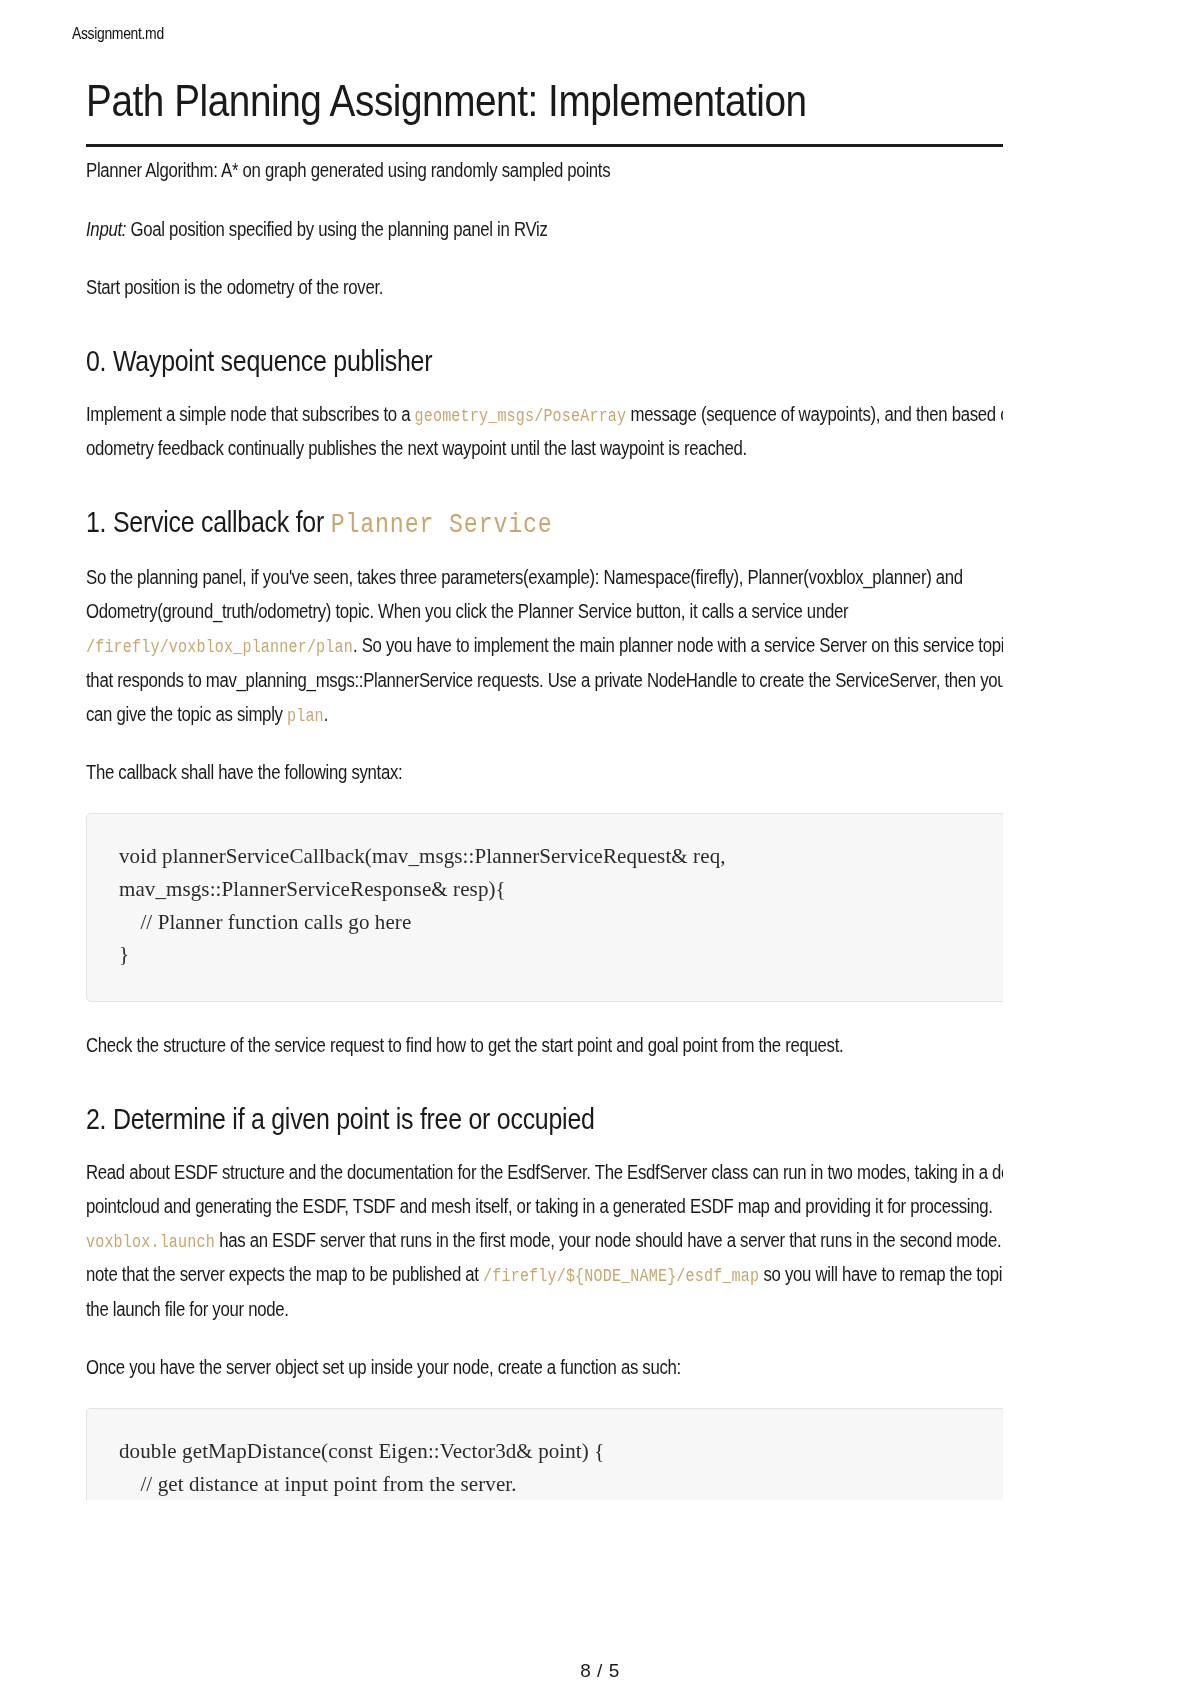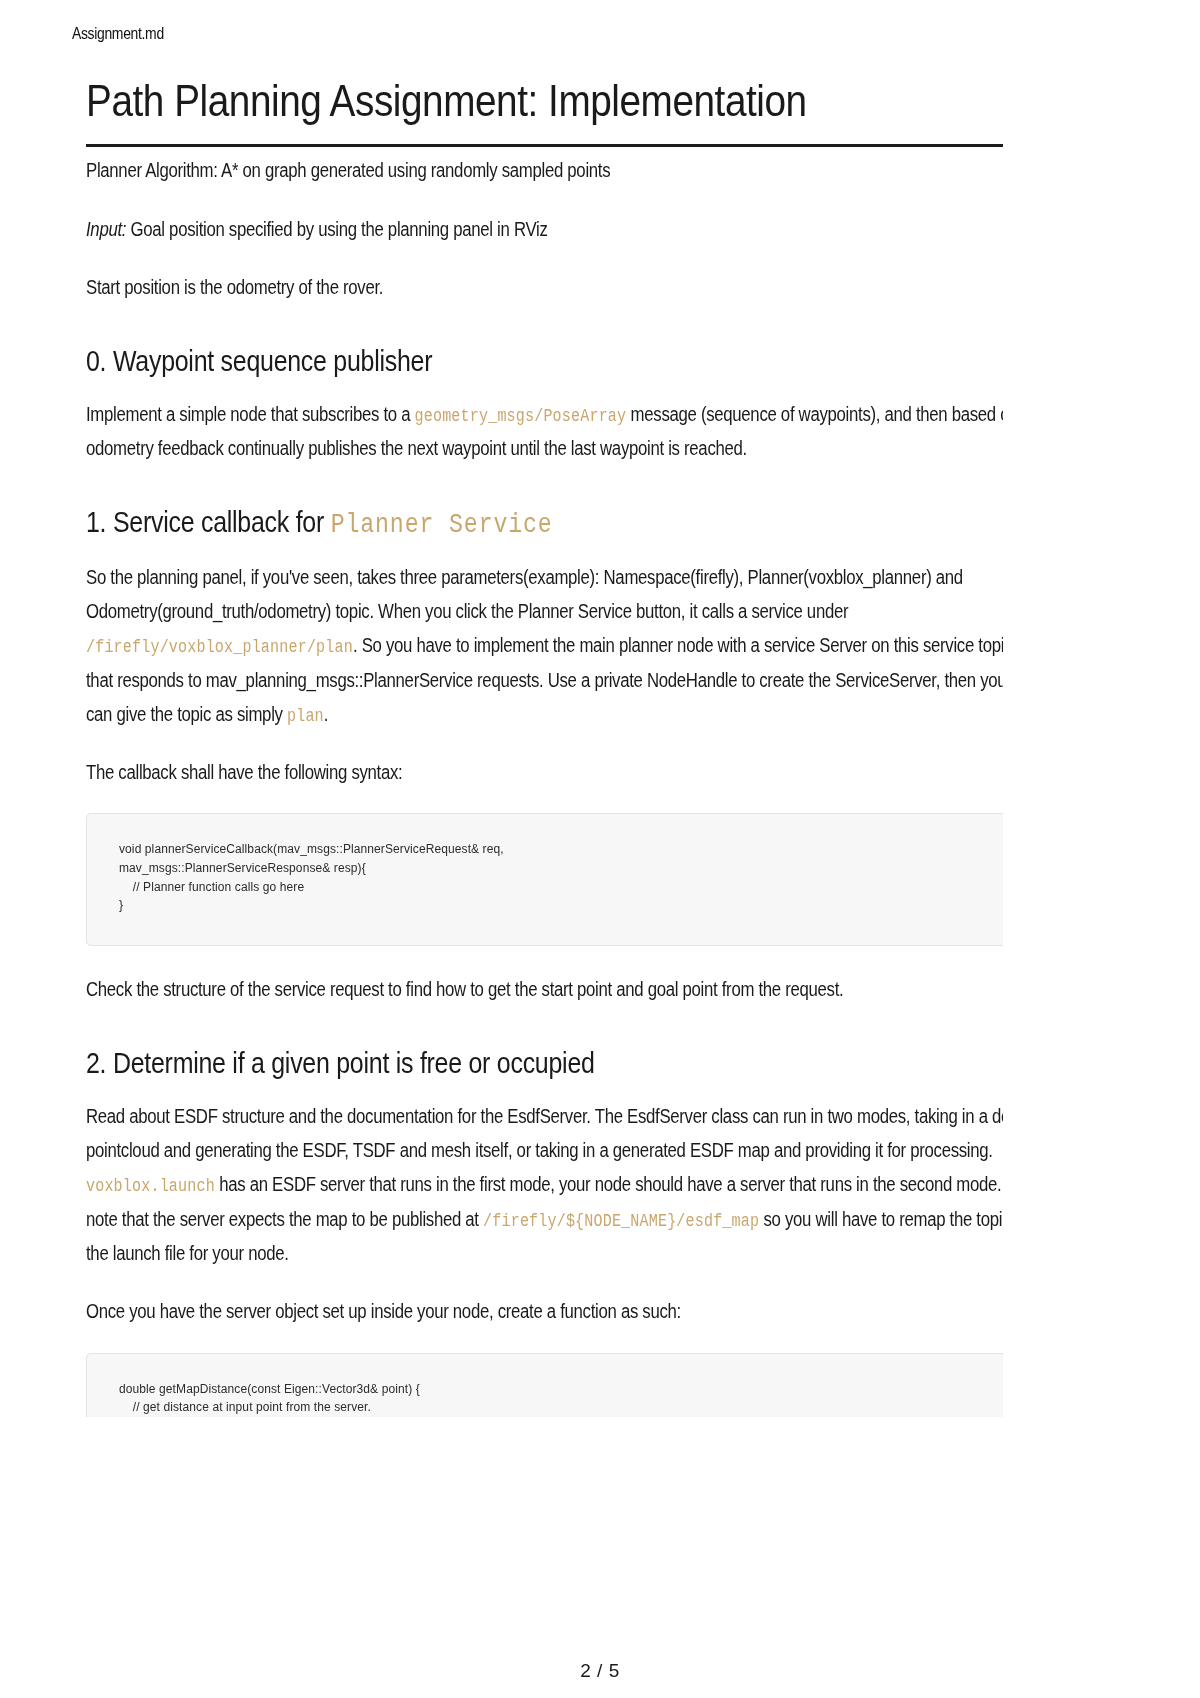--- a/index.html
+++ b/index.html
@@ -97,22 +97,22 @@
     letter-spacing: 0.2px;
     white-space: nowrap;
   }
 
   pre.codeblock {
     background: #f7f7f7;
     border: 1px solid #e3e3e3;
     border-radius: 5px;
     margin: 4px 0 26px 0;
     padding: 26px 32px 30px 32px;
-    font-family: Liberation Sans, sans-serif;
-    font-size: 12px;
+    font-family: Liberation Serif, serif;
+    font-size: 21px;
     line-height: 1.55;
     color: #2b2b2b;
     letter-spacing: 0.1px;
     white-space: pre-wrap;
     box-sizing: border-box;
     width: 950px;
     overflow: hidden;
   }
   pre.codeblock.clipped {
     border-bottom: none;
@@ -174,15 +174,15 @@
 
     <p class="para"><span>Read about ESDF structure and the documentation for the EsdfServer. The EsdfServer class can run in two modes, taking in a depth pointcloud and generating the ESDF, TSDF and mesh itself, or taking in a generated ESDF map and providing it for processing. </span><code class="inline">voxblox.launch</code><span> has an ESDF server that runs in the first mode, your node should have a server that runs in the second mode. note that the server expects the map to be published at </span><code class="inline">/firefly/${NODE_NAME}/esdf_map</code><span> so you will have to remap the topic in the launch file for your node.</span></p>
 
     <p class="para">Once you have the server object set up inside your node, create a function as such:</p>
 
     <pre class="codeblock clipped">double getMapDistance(const Eigen::Vector3d&amp; point) {
     // get distance at input point from the server.</pre>
 
   </div>
 
-  <div class="page-footer">2 / 5</div>
+  <div class="page-footer">8 / 5</div>
 
 </div>
 
 </body></html>

